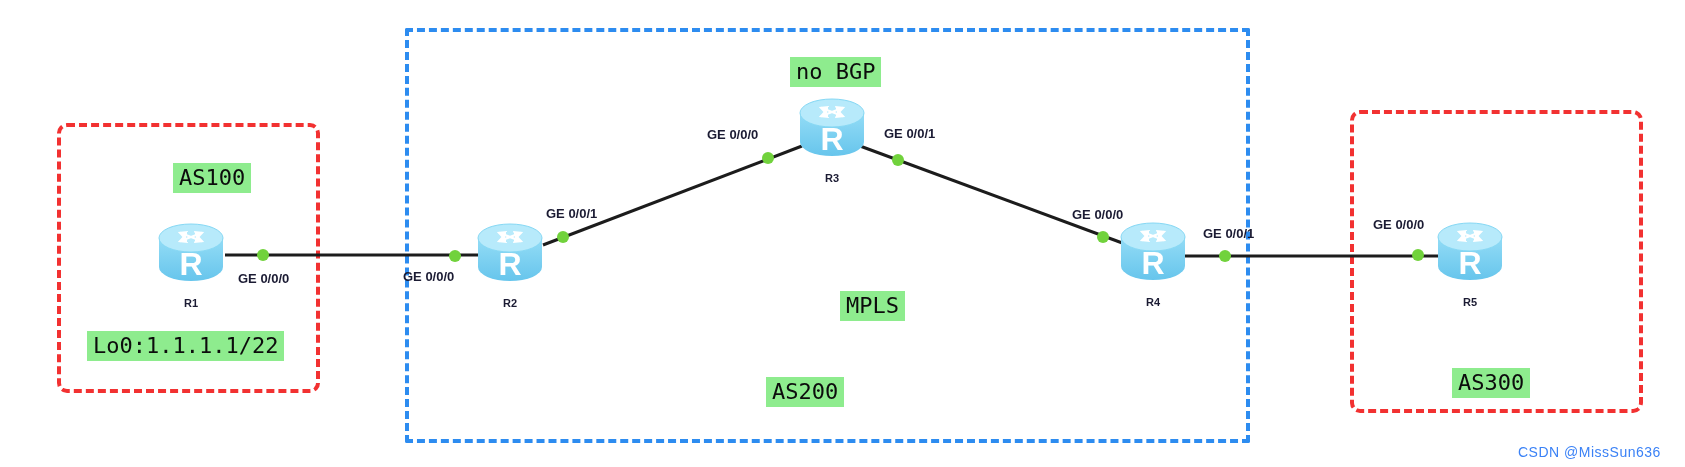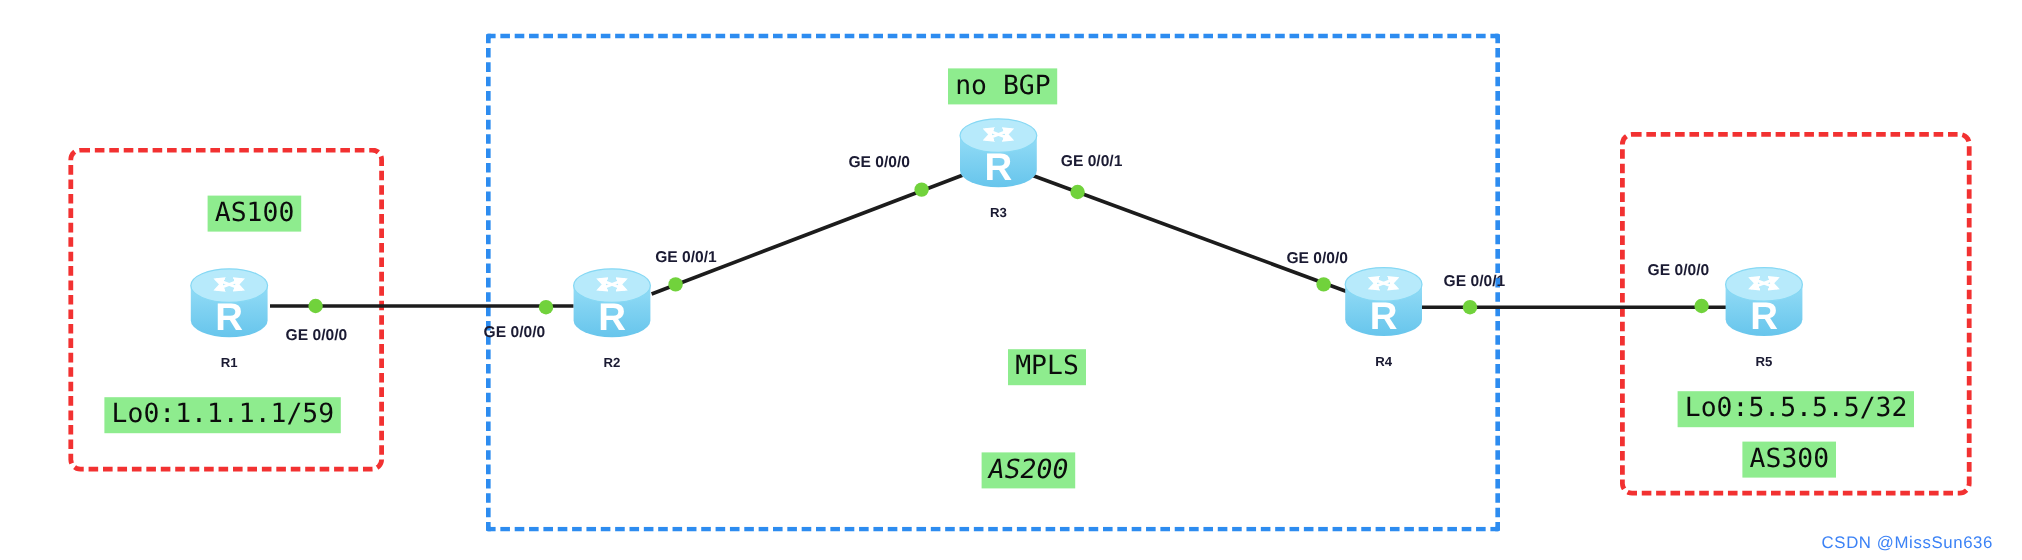--- a/index.html
+++ b/index.html
@@ -135,22 +135,21 @@
   <div class="iface" style="left:238px;top:271px;">GE 0/0/0</div>
   <div class="iface" style="left:403px;top:269px;">GE 0/0/0</div>
   <div class="iface" style="left:546px;top:206px;">GE 0/0/1</div>
   <div class="iface" style="left:707px;top:127px;">GE 0/0/0</div>
   <div class="iface" style="left:884px;top:126px;">GE 0/0/1</div>
   <div class="iface" style="left:1072px;top:207px;">GE 0/0/0</div>
   <div class="iface" style="left:1203px;top:226px;">GE 0/0/1</div>
   <div class="iface" style="left:1373px;top:217px;">GE 0/0/0</div>
 
   <div class="glabel" style="left:142px;top:163px;margin-left:31px;">AS100</div>
-  <div class="glabel" style="left:87px;top:331px;">Lo0:1.1.1.1/59</div>
+  <div class="glabel" style="left:87px;top:331px;">Lo0:1.1.1.1/22</div>
   <div class="glabel" style="left:790px;top:57px;">no BGP</div>
   <div class="glabel" style="left:821px;top:291px;margin-left:19px;">MPLS</div>
-  <div class="glabel" style="left:818px;top:377px;font-style:italic;">AS200</div>
-  <div class="glabel" style="left:1398px;top:326px;">Lo0:5.5.5.5/32</div>
+  <div class="glabel" style="left:766px;top:377px;">AS200</div>
   <div class="glabel" style="left:1452px;top:368px;">AS300</div>
 
   <div class="watermark" style="left:1518px;top:444px;">CSDN @MissSun636</div>
 
 </div>
 
 </body></html>

